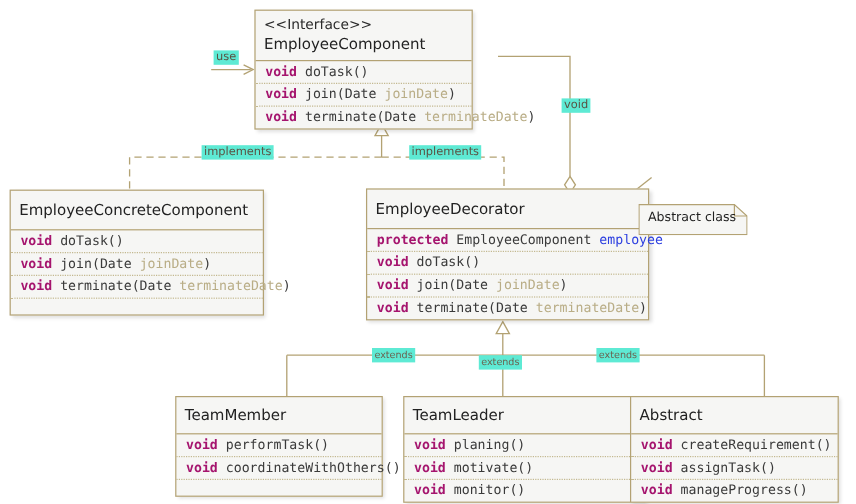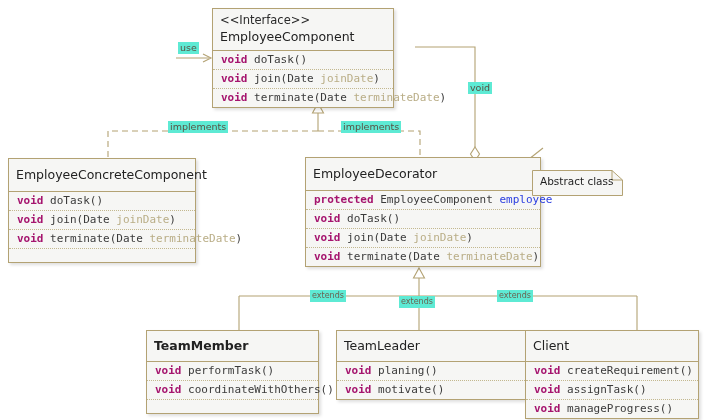--- a/index.html
+++ b/index.html
@@ -160,21 +160,21 @@
       <div class="uml-stereotype">&lt;&lt;Interface&gt;&gt;</div>
       <div class="uml-name">EmployeeComponent</div>
     </div>
     <div class="uml-body">
       <div class="uml-row"><span class="kw">void</span> doTask()</div>
       <div class="uml-row"><span class="kw">void</span> join(Date <span class="par">joinDate</span>)</div>
       <div class="uml-row"><span class="kw">void</span> terminate(Date <span class="par">terminateDate</span>)</div>
     </div>
   </div>
 
-  <div class="uml-class" style="left:8px; top:158px; width:188px;">
+  <div class="uml-class" style="left:8px; top:158px; width:212px;">
     <div class="uml-header" style="padding:7px 7px 8px 7px;">
       <div class="uml-name">EmployeeConcreteComponent</div>
     </div>
     <div class="uml-body">
       <div class="uml-row"><span class="kw">void</span> doTask()</div>
       <div class="uml-row"><span class="kw">void</span> join(Date <span class="par">joinDate</span>)</div>
       <div class="uml-row"><span class="kw">void</span> terminate(Date <span class="par">terminateDate</span>)</div>
       <div class="uml-row empty"></div>
     </div>
   </div>
@@ -193,43 +193,44 @@
 
   <div class="uml-note" style="left:532px; top:130px; width:91px; height:26px;">
     <svg width="91" height="26" viewBox="0 0 91 26">
       <path d="M0.5 0.5 L80 0.5 L90.5 10 L90.5 25.5 L0.5 25.5 Z" fill="#f6f6f4" stroke="#b3a273" stroke-width="1"></path>
       <path d="M80 0.5 L80 10 L90.5 10" fill="none" stroke="#b3a273" stroke-width="1"></path>
     </svg>
     <div class="note-text">Abstract class</div>
   </div>
 
   <div class="uml-class" style="left:146px; top:330px; width:173px;">
-    <div class="uml-header" style="padding:6px 22px 7px 7px;font-weight:bold;">
+    <div class="uml-header" style="padding:6px 22px 7px 7px;">
       <div class="uml-name">TeamMember</div>
     </div>
     <div class="uml-body">
       <div class="uml-row"><span class="kw">void</span> performTask()</div>
       <div class="uml-row"><span class="kw">void</span> coordinateWithOthers()</div>
       <div class="uml-row empty"></div>
     </div>
   </div>
 
   <div class="uml-class" style="left:336px; top:330px; width:202px;">
     <div class="uml-header" style="padding:6px 7px 7px 7px;">
       <div class="uml-name">TeamLeader</div>
     </div>
     <div class="uml-body">
       <div class="uml-row"><span class="kw">void</span> planing()</div>
       <div class="uml-row"><span class="kw">void</span> motivate()</div>
+      <div class="uml-row"><span class="kw">void</span> monitor()</div>
     </div>
   </div>
 
   <div class="uml-class" style="left:525px; top:330px; width:174px;">
     <div class="uml-header" style="padding:6px 7px 7px 7px;">
-      <div class="uml-name">Client</div>
+      <div class="uml-name">Abstract</div>
     </div>
     <div class="uml-body">
       <div class="uml-row"><span class="kw">void</span> createRequirement()</div>
       <div class="uml-row"><span class="kw">void</span> assignTask()</div>
       <div class="uml-row"><span class="kw">void</span> manageProgress()</div>
     </div>
   </div>
 
 </div>
 

